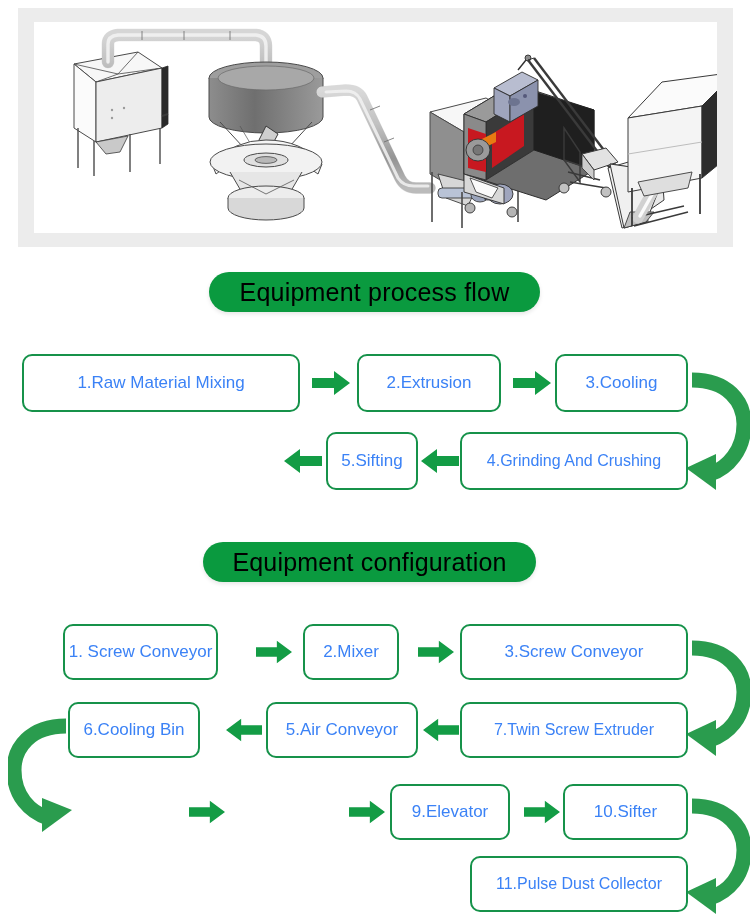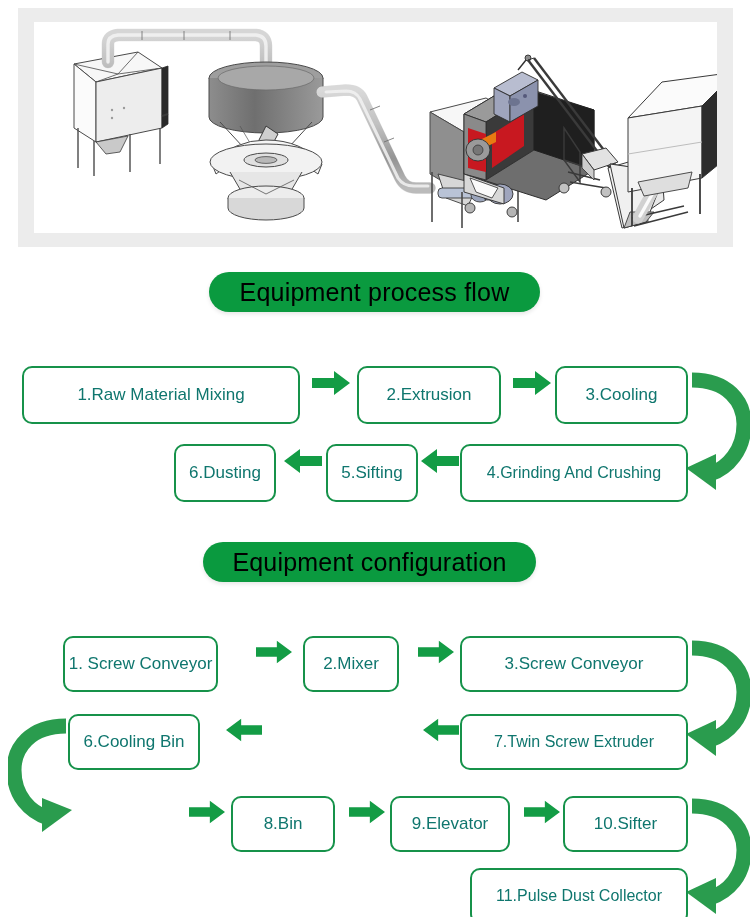--- a/index.html
+++ b/index.html
@@ -64,25 +64,24 @@
   
   .pbox {
     position: absolute;
     box-sizing: border-box;
     border: 2px solid #16924a;
     border-radius: 10px;
     background: #ffffff;
     display: flex;
     align-items: center;
     justify-content: center;
-    color: #0f766e;
+    color: #3b82f6;
     font-size: 17px;
     white-space: nowrap;
     padding: 0 21px;
-    margin-top: 12px;
   }
   .pbox.small-text { font-size: 16px; }
 
   
   .arrow {
     position: absolute;
   }
   .arrow svg { display: block; }
 
   
@@ -290,21 +289,20 @@
   </div>
 
   <div class="pbox" style="left:326px; top:432px; width:92px; height:58px;">5.Sifting</div>
 
   <div class="arrow" style="left:284px; top:449px;">
     <svg width="38" height="24" viewBox="0 0 38 24">
       <polygon points="38,7 16,7 16,0 0,12 16,24 16,17 38,17" fill="#139c45"></polygon>
     </svg>
   </div>
 
-  <div class="pbox" style="left:174px; top:432px; width:102px; height:58px;">6.Dusting</div>
 
   <div class="banner" id="banner-equipment-config">Equipment configuration</div>
 
   <div class="pbox" style="left:63px; top:624px; width:155px; height:56px;">1. Screw Conveyor</div>
 
   <div class="arrow" style="left:256px; top:640px;">
     <svg width="36" height="24" viewBox="0 0 38 24">
       <polygon points="0,7 22,7 22,0 38,12 22,24 22,17 0,17" fill="#139c45"></polygon>
     </svg>
   </div>
@@ -327,20 +325,21 @@
   </div>
 
   <div class="pbox small-text" style="left:460px; top:702px; width:228px; height:56px;">7.Twin Screw Extruder</div>
 
   <div class="arrow" style="left:423px; top:718px;">
     <svg width="36" height="24" viewBox="0 0 38 24">
       <polygon points="38,7 16,7 16,0 0,12 16,24 16,17 38,17" fill="#139c45"></polygon>
     </svg>
   </div>
 
+  <div class="pbox" style="left:266px; top:702px; width:152px; height:56px;">5.Air Conveyor</div>
 
   <div class="arrow" style="left:226px; top:718px;">
     <svg width="36" height="24" viewBox="0 0 38 24">
       <polygon points="38,7 16,7 16,0 0,12 16,24 16,17 38,17" fill="#139c45"></polygon>
     </svg>
   </div>
 
   <div class="pbox" style="left:68px; top:702px; width:132px; height:56px;">6.Cooling Bin</div>
 
   <div class="curve" style="left:8px; top:706px;">
@@ -350,21 +349,20 @@
     </svg>
   </div>
 
 
   <div class="arrow" style="left:189px; top:800px;">
     <svg width="36" height="24" viewBox="0 0 38 24">
       <polygon points="0,7 22,7 22,0 38,12 22,24 22,17 0,17" fill="#139c45"></polygon>
     </svg>
   </div>
 
-  <div class="pbox" style="left:231px; top:784px; width:104px; height:56px;">8.Bin</div>
 
   <div class="arrow" style="left:349px; top:800px;">
     <svg width="36" height="24" viewBox="0 0 38 24">
       <polygon points="0,7 22,7 22,0 38,12 22,24 22,17 0,17" fill="#139c45"></polygon>
     </svg>
   </div>
 
   <div class="pbox" style="left:390px; top:784px; width:120px; height:56px;">9.Elevator</div>
 
   <div class="arrow" style="left:524px; top:800px;">

